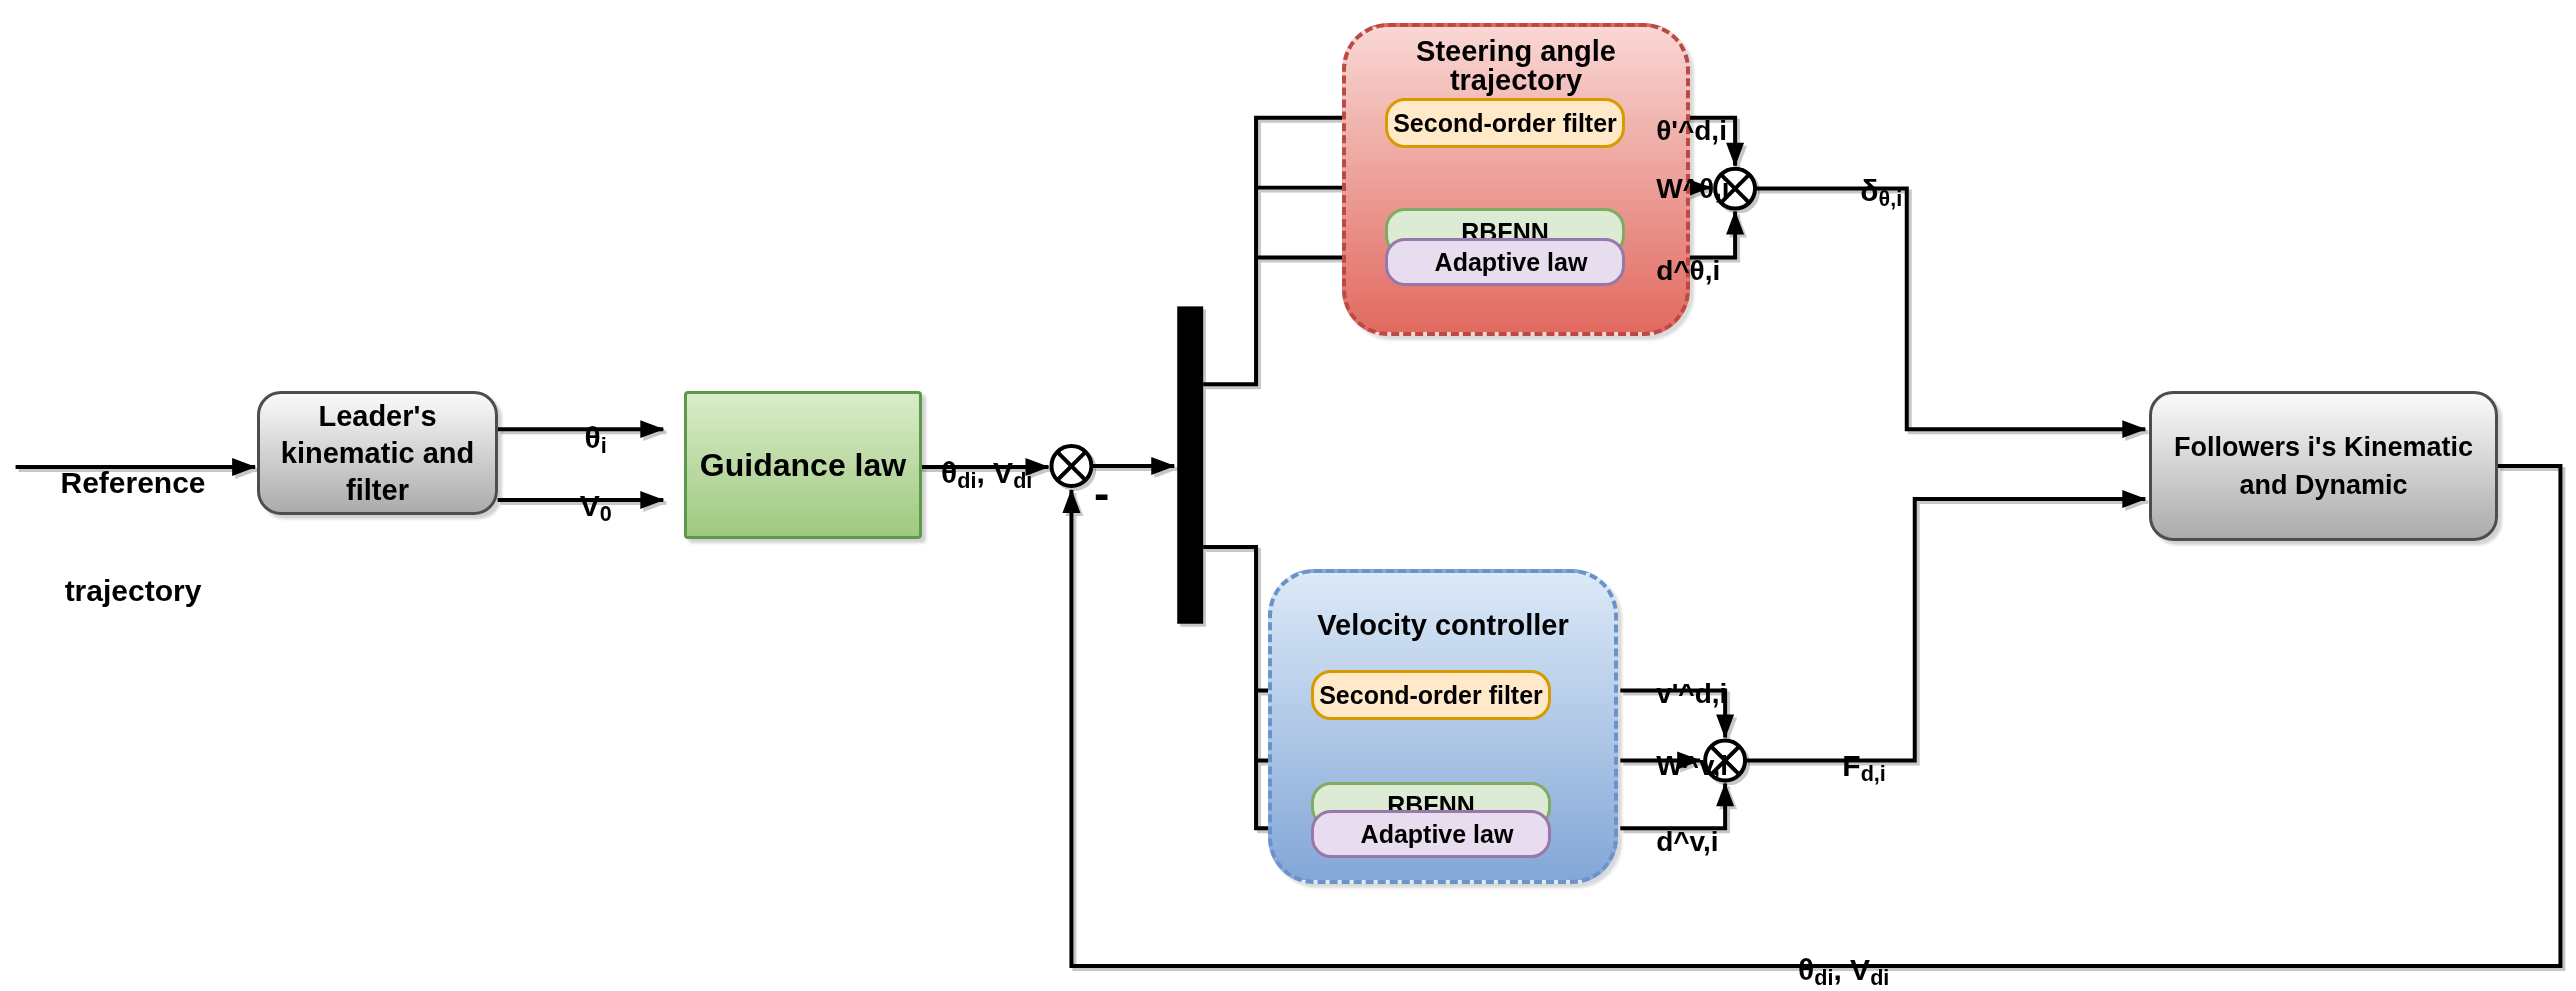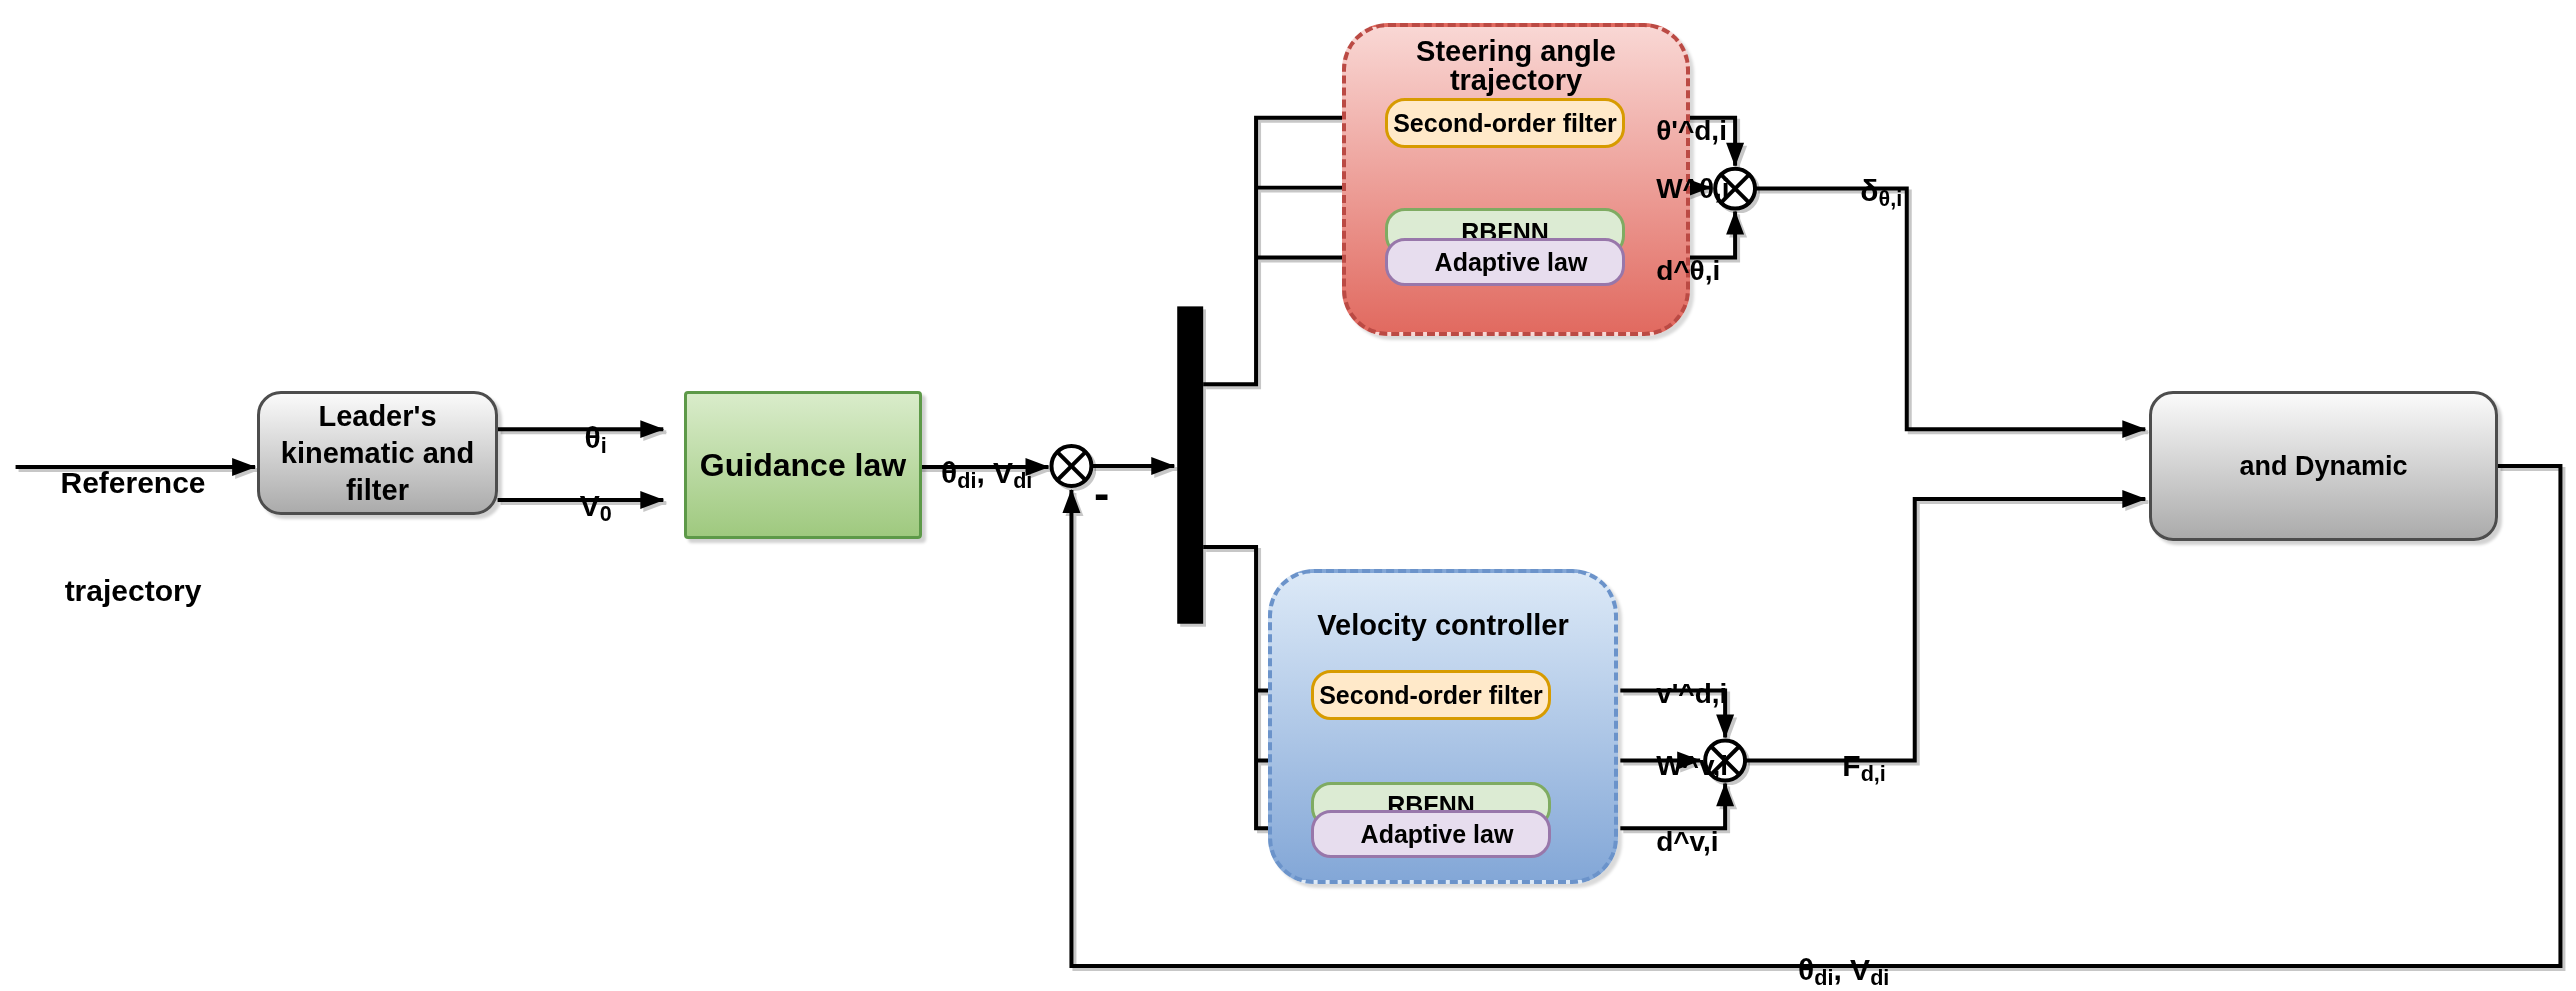--- a/index.html
+++ b/index.html
@@ -102,20 +102,21 @@
     <span>Leader's</span>
     <span>kinematic and</span>
     <span>filter</span>
   </div>
 
   <div class="box greenbox guidance-text" style="left:665px;top:391px;width:238px;height:148px;">
     <span>Guidance law</span>
   </div>
 
   <div class="box gray followers-text" style="left:2149px;top:391px;width:349px;height:150px;">
+    <span>Followers i's Kinematic</span>
     <span>and Dynamic</span>
   </div>
 
   <div class="panel red" style="left:1342px;top:23px;width:348px;height:313px;">
     <div class="panel-title" style="top:10px;">
       <div>Steering angle</div>
       <div>trajectory</div>
     </div>
     <div class="inner orange" style="left:39px;top:71px;width:240px;height:50px;">
       <span>Second-order filter</span>

